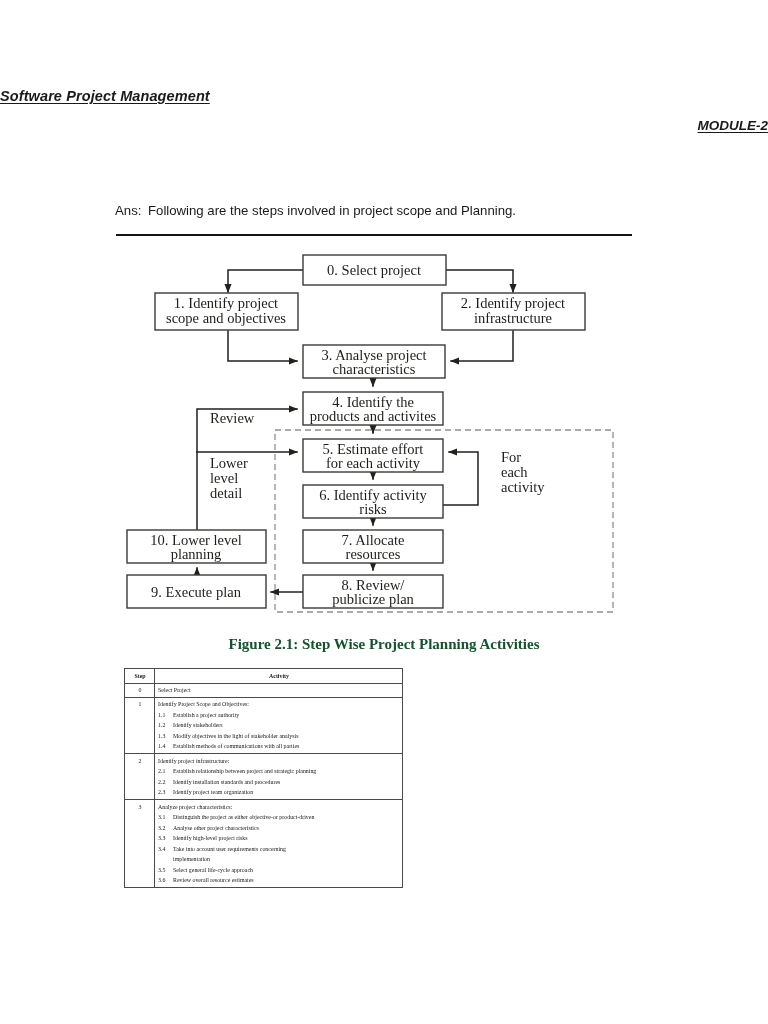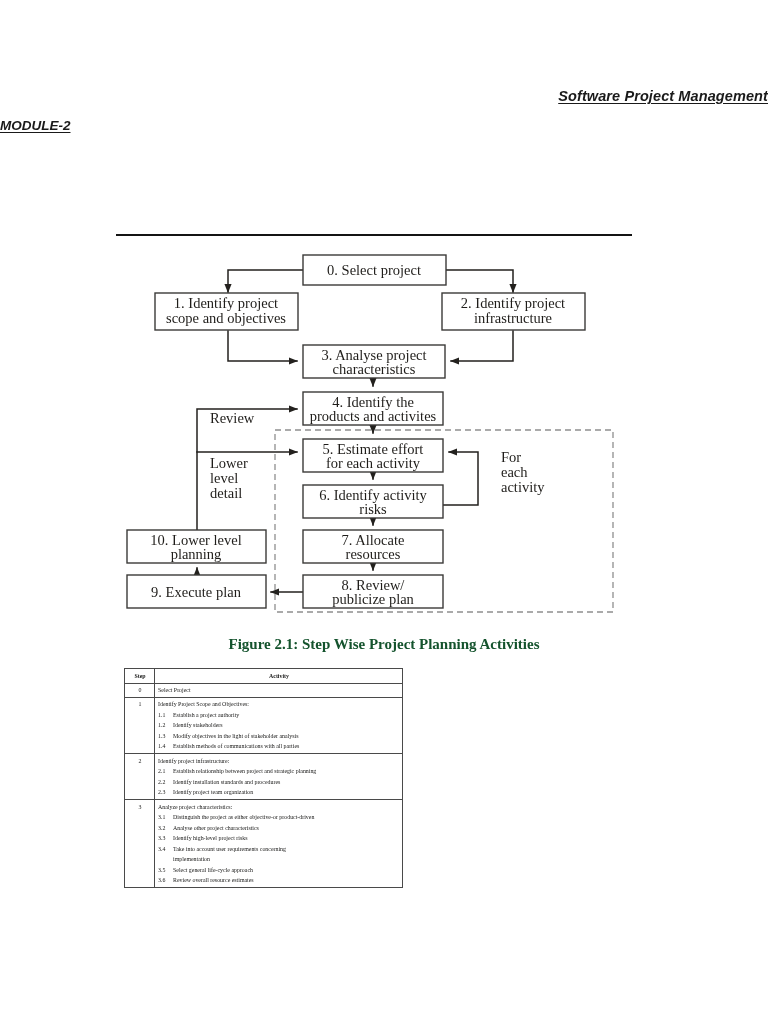--- a/index.html
+++ b/index.html
@@ -21,34 +21,34 @@
     position: absolute;
     inset: 0;
     background: #ffffff;
   }
 
   
   .doc-title {
     position: absolute;
     left: 0; right: 0;
     top: 88px;
-    text-align: right;
+    text-align: left;
     font-family: "Liberation Sans", sans-serif;
     font-weight: bold;
     font-style: italic;
     font-size: 14.5px;
     letter-spacing: .1px;
   }
   .doc-title span { text-decoration: underline; text-underline-offset: 2px; }
 
   .doc-subtitle {
     position: absolute;
     left: 0; right: 0;
     top: 118px;
-    text-align: left;
+    text-align: right;
     font-weight: bold;
     font-style: italic;
     font-size: 13.5px;
   }
   .doc-subtitle span { text-decoration: underline; text-underline-offset: 2px; }
 
   
   .question-row {
     position: absolute;
     left: 140px;
@@ -136,20 +136,23 @@
 </style>
 </head>
 <body>
 
 <div class="page">
 
   <div class="doc-title"><span>Software Project Management</span></div>
   <div class="doc-subtitle"><span>MODULE-2</span></div>
 
 
+  <div class="answer-row">
+    <span class="answer-label">Ans:</span><span>Following are the steps involved in project scope and Planning.</span>
+  </div>
 
   <div class="hrule"></div>
 
   <svg class="flow" viewBox="0 0 768 1024" width="768" height="1024">
     <defs>
       <marker id="arrow" viewBox="0 0 10 10" refX="9" refY="5" markerWidth="6" markerHeight="6" orient="auto-start-reverse">
         <path d="M 0 1 L 10 5 L 0 9 z" fill="#23211e"></path>
       </marker>
     </defs>
 

